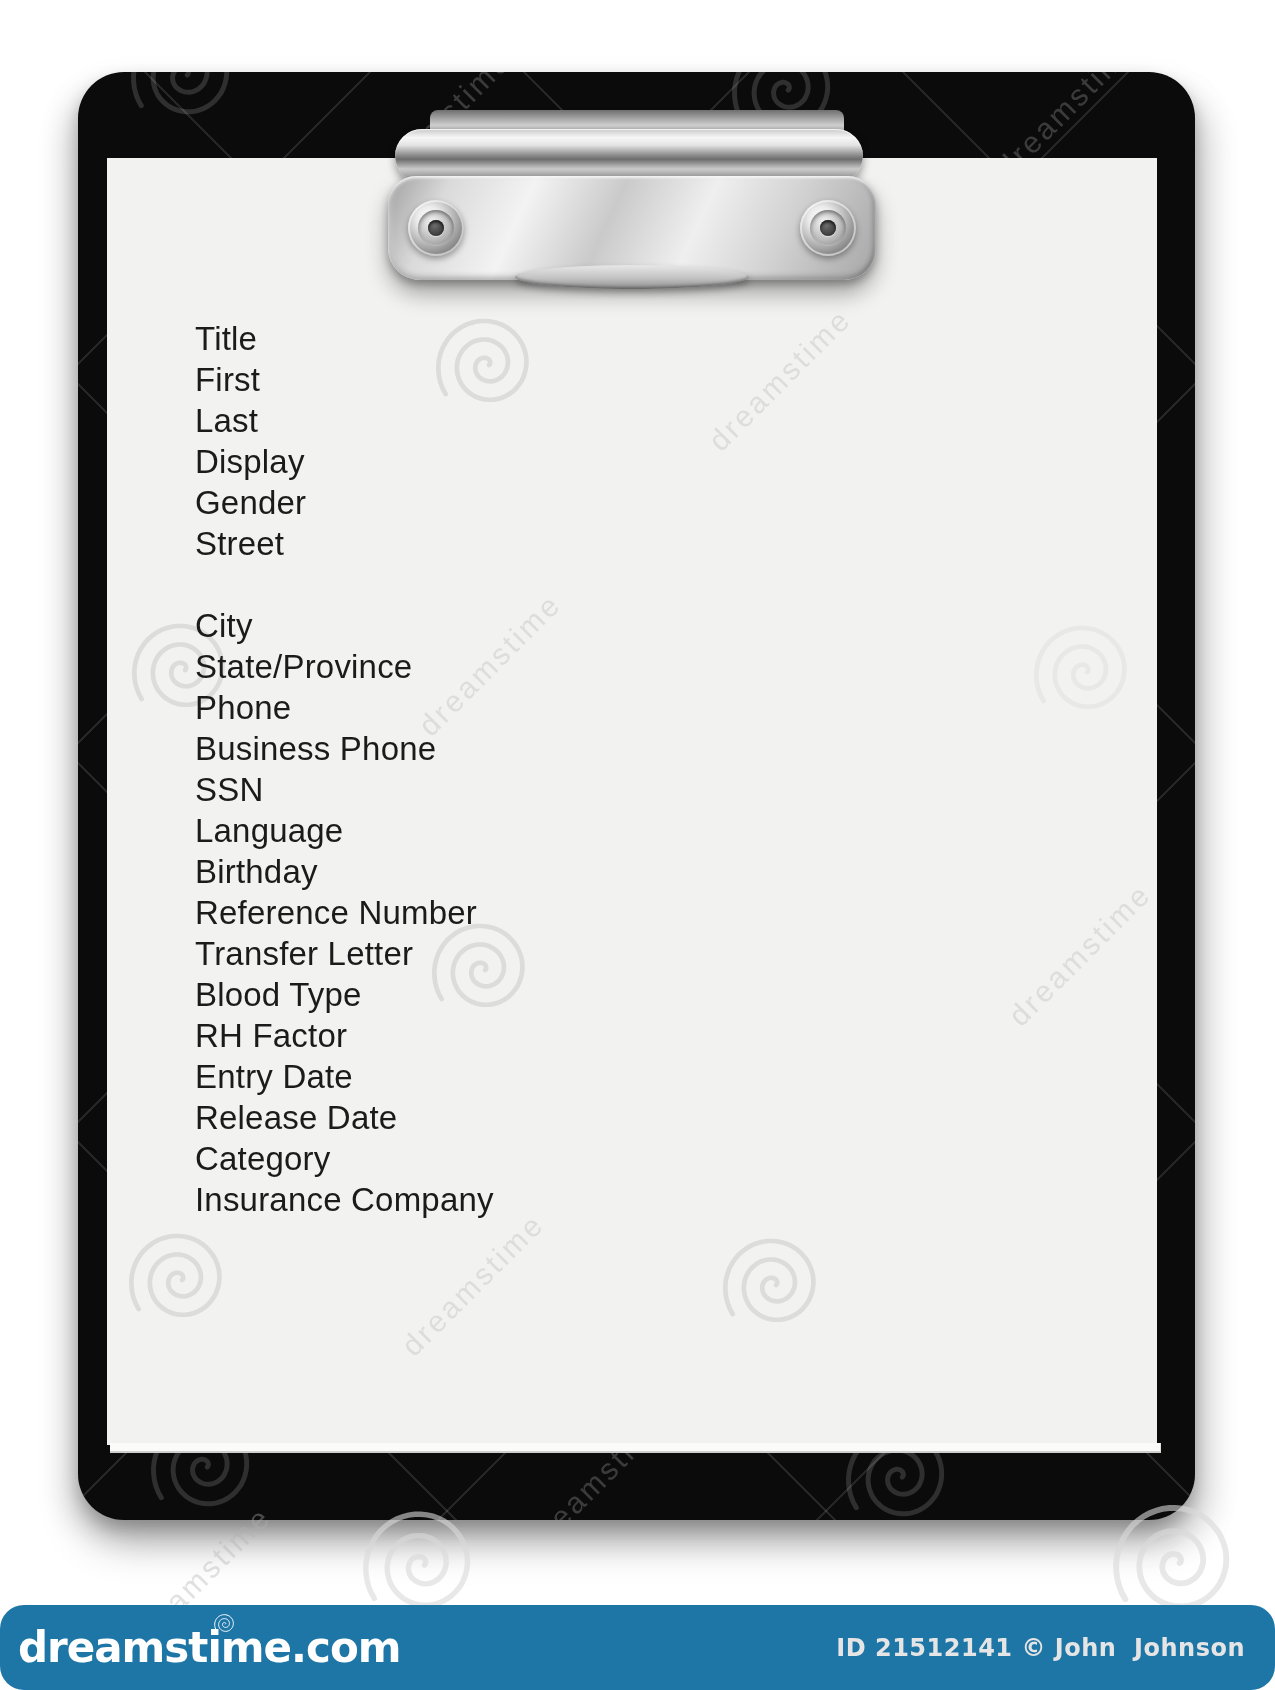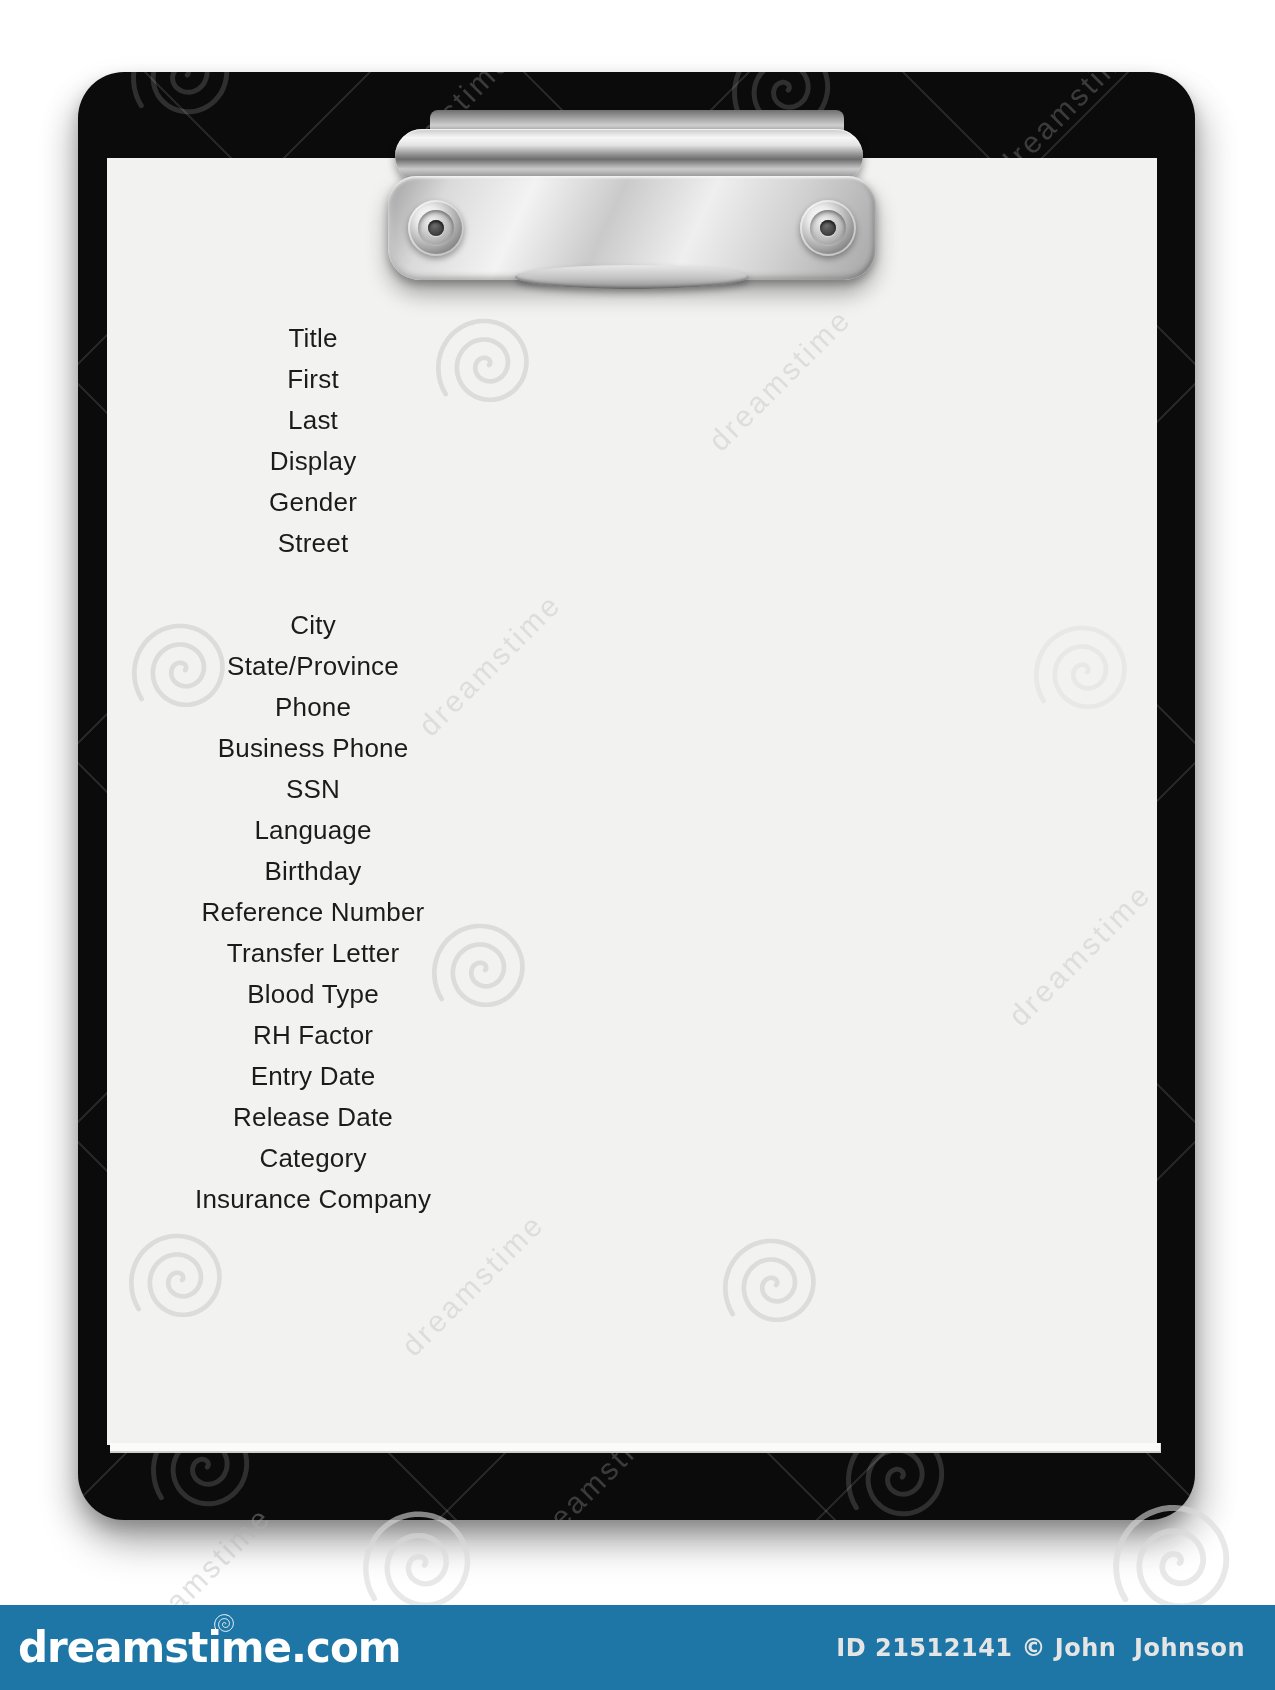--- a/index.html
+++ b/index.html
@@ -28,22 +28,22 @@
   .wm-text-board{color:rgba(255,255,255,.20);}
   .wm-text-paper{color:rgba(140,140,140,.20);}
   .wm-text-page{color:rgba(175,175,175,.38);}
 
   
   .paper{position:absolute;left:29px;top:86px;width:1050px;height:1287px;
          background:linear-gradient(160deg,#f4f4f3 0%,#f1f1f0 55%,#ededec 100%);}
   .paper::after{content:"";position:absolute;left:3px;right:-4px;bottom:-8px;height:8px;
          background:#fbfbfa;border-bottom:2px solid #cfcfcd;border-right:1px solid #dedddb;}
 
-  .labels{position:absolute;left:88px;top:160px;font-size:26px;line-height:41px;
-          color:#1b1b1b;letter-spacing:.2px;text-align:center;}
+  .labels{position:absolute;left:88px;top:160px;font-size:33px;line-height:41px;
+          color:#1b1b1b;letter-spacing:.2px;}
   .line-gap{height:41px;}
   .form-line{height:41px;}
 
   
   .clip{position:absolute;left:0;top:0;width:100%;height:0;}
   .clip-back{position:absolute;left:352px;top:38px;width:414px;height:34px;
          border-radius:8px 8px 0 0;
          background:linear-gradient(180deg,#6f6f6f 0%,#cfcfcf 45%,#8a8a8a 80%,#5c5c5c 100%);}
   .clip-bar{position:absolute;left:317px;top:57px;width:468px;height:54px;border-radius:27px;
          background:linear-gradient(180deg,#c9c9c9 0%,#f7f7f7 16%,#e3e3e3 30%,#8f8f8f 48%,
@@ -70,21 +70,21 @@
   .screw::after{content:"";position:absolute;left:50%;top:50%;width:16px;height:16px;
          transform:translate(-50%,-50%);border-radius:50%;
          background:radial-gradient(circle at 40% 35%,#6e6e6e 0%,#3c3c3c 70%,#2a2a2a 100%);
          box-shadow:inset 0 2px 3px rgba(0,0,0,.7),0 1px 1px rgba(255,255,255,.5);}
   .screw-left{left:20px;}
   .screw-right{left:412px;}
 
   
   .footer{position:absolute;left:0;top:1605px;width:1275px;height:85px;background:#1e76a6;
           display:flex;align-items:center;justify-content:space-between;
-          padding:0 30px 0 18px;box-sizing:border-box;}
+          padding:0 30px 0 18px;box-sizing:border-box;border-radius:24px;}
   .logo{position:relative;color:#ffffff;font-family:"DejaVu Sans",sans-serif;
         font-weight:bold;font-size:42px;letter-spacing:-1px;line-height:85px;}
   .logo-swirl{left:196px;top:8px;width:22px;height:22px;color:#ffffff;}
   .logo-swirl polyline{stroke-width:10;}
   .credit{color:#e5e5e5;font-family:"DejaVu Sans",sans-serif;font-weight:bold;
           font-size:24px;letter-spacing:.5px;white-space:pre;}
 </style>
 </head>
 <body>
 

